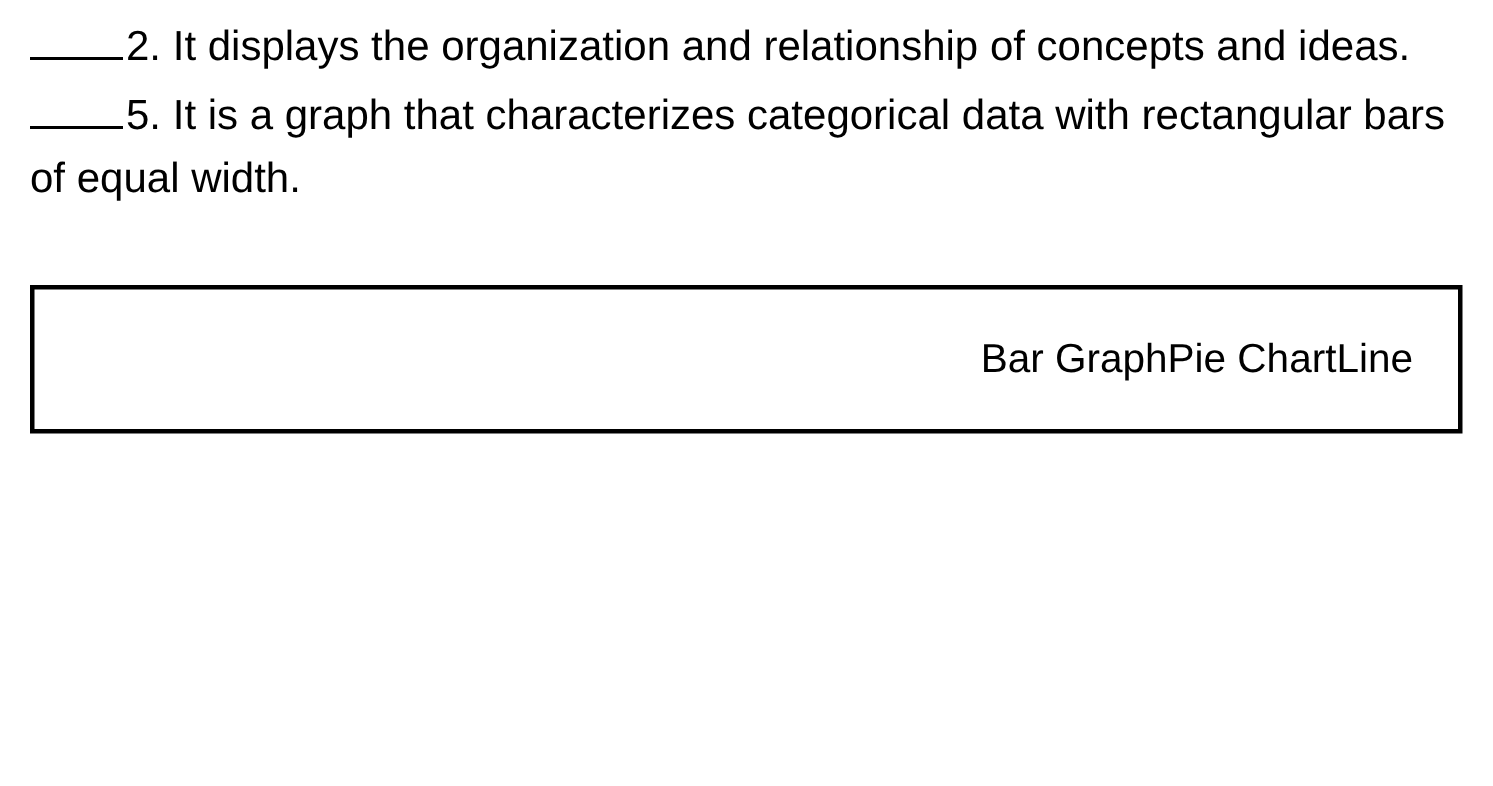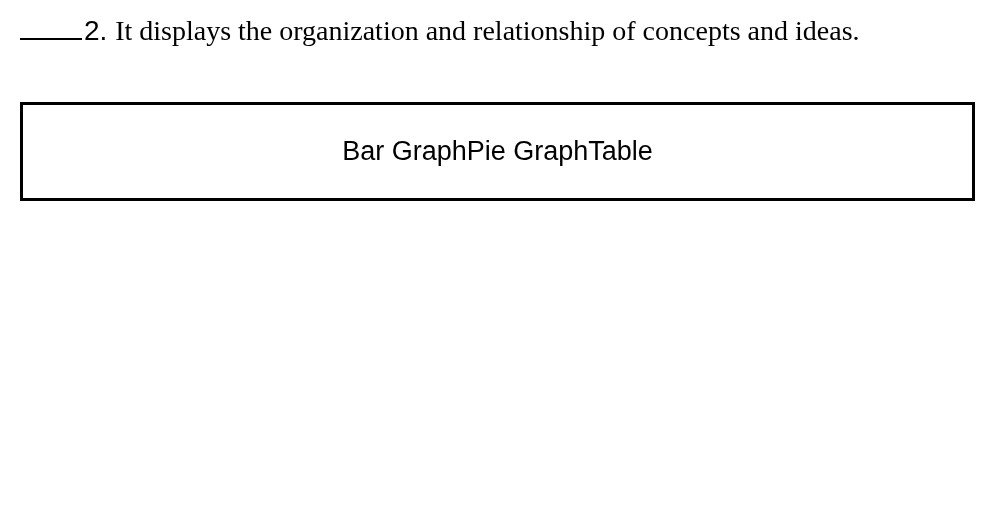--- a/index.html
+++ b/index.html
@@ -27,41 +27,43 @@
       width: 62px;
       height: 0.85em;
       vertical-align: baseline;
       margin-right: 2px;
     }
     .answer-box {
       border: 3px solid #000;
       margin-top: 50px;
       padding: 26px 30px;
       display: flex;
-      justify-content: center;
+      justify-content: flex-end;
       align-items: center;
       width: 100%;
     }
     .answer-option {
       font-size: 27px;
     }
     .num {
       display: inline;
     }
     .qtext {
       display: inline;
-      font-family: Liberation Serif, serif;
     }
   </style>
 </head>
 <body>
 
 <div class="questions">
   <div class="question">
     <span class="blank"></span><span class="num">2.</span> <span class="qtext">It displays the organization and relationship of concepts and ideas.</span>
   </div>
+  <div class="question">
+    <span class="blank"></span><span class="num">5.</span> <span class="qtext">It is a graph that characterizes categorical data with rectangular bars of equal width.</span>
+  </div>
 </div>
 
 <div class="answer-box">
   <span class="answer-option">Bar Graph</span>
-  <span class="answer-option">Pie Graph</span>
-  <span class="answer-option">Table</span>
+  <span class="answer-option">Pie Chart</span>
+  <span class="answer-option">Line</span>
 </div>
 
 </body></html>

